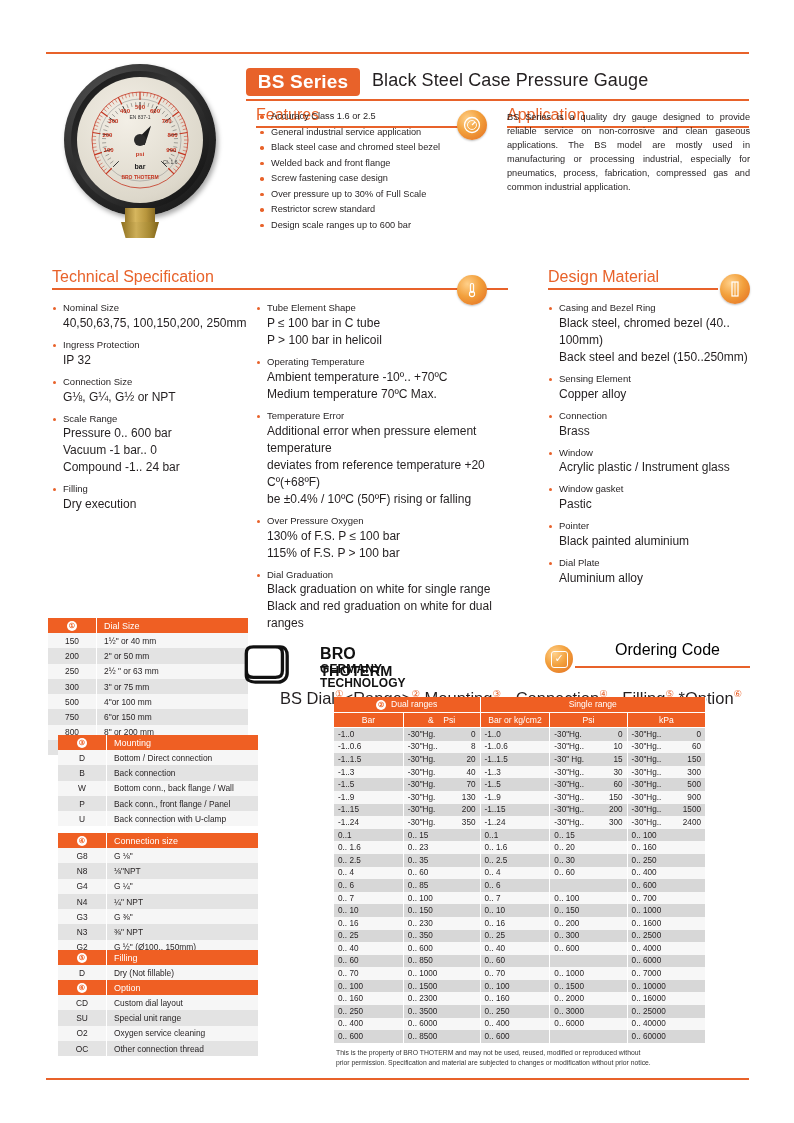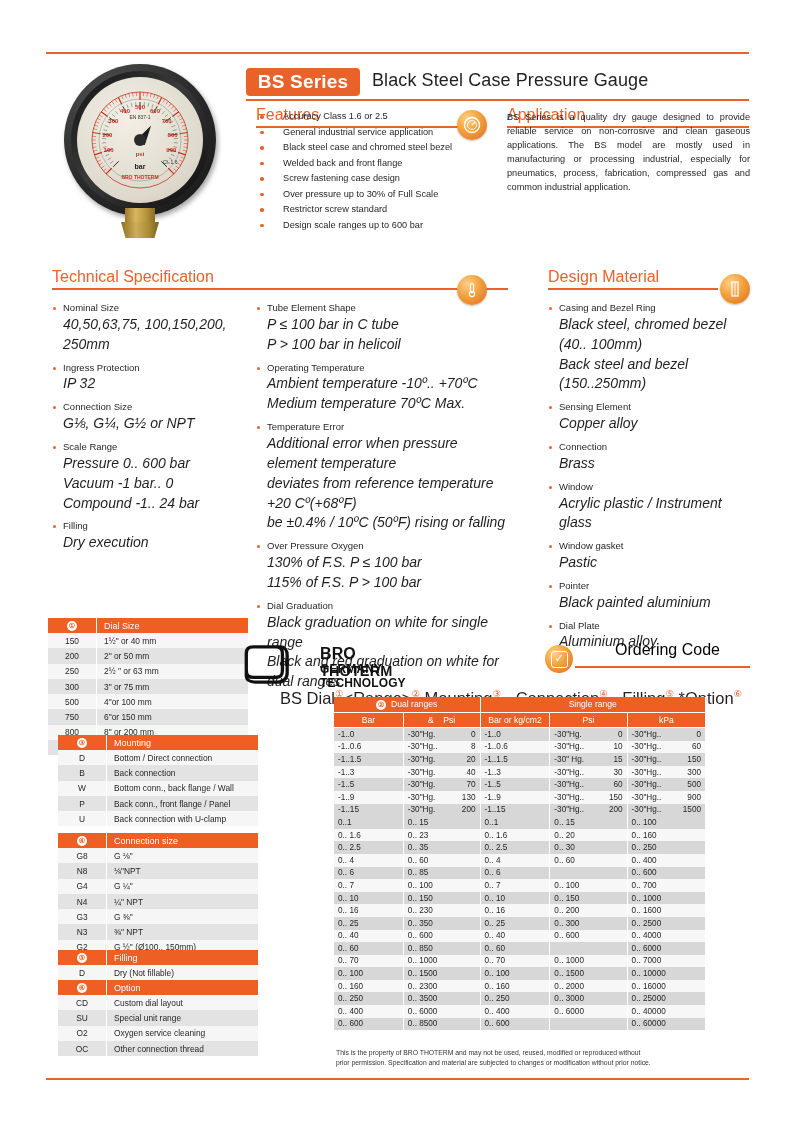--- a/index.html
+++ b/index.html
@@ -169,25 +169,25 @@
   
   .blist { position: absolute; }
   .bitem { position: relative; padding-left: 11px; margin-bottom: 7px; }
   .bitem::before {
     content: "";
     position: absolute; left: 1px; top: 5px;
     width: 3px; height: 3px; border-radius: 50%;
     background: #e8622a;
   }
   .bhead { font-size: 9.5px; color: #231f20; line-height: 1.35; }
-  .bsub  { font-size: 14px; color: #231f20; line-height: 1.42; font-style: italic; }
+  .bsub  { font-size: 12px; color: #231f20; line-height: 1.42; }
 
   
   .feat-list { position: absolute; left: 258px; top: 111px; width: 215px; }
-  .feat-item { position: relative; padding-left: 25px; margin-bottom: 3.6px; font-size: 9.2px; line-height: 1.3; }
+  .feat-item { position: relative; padding-left: 13px; margin-bottom: 3.6px; font-size: 9.2px; line-height: 1.3; }
   .feat-item::before {
     content: "";
     position: absolute; left: 2px; top: 4px;
     width: 3.5px; height: 3.5px; border-radius: 50%;
     background: #e8622a;
   }
 
   
   .app-para {
     position: absolute;
@@ -975,20 +975,42 @@
               <span class="b">200</span>
             </div>
           </td>
           <td class="col-e">
             <div class="cell-2">
               <span class="a">-30"Hg..</span>
               <span class="b">1500</span>
             </div>
           </td>
         </tr>
+        <tr class="even">
+          <td class="col-a">  -1..24</td>
+          <td class="col-b">
+            <div class="cell-2">
+              <span class="a">-30"Hg.</span>
+              <span class="b">350</span>
+            </div>
+          </td>
+          <td class="col-c">  -1..24</td>
+          <td class="col-d">
+            <div class="cell-2">
+              <span class="a">-30"Hg..</span>
+              <span class="b">300</span>
+            </div>
+          </td>
+          <td class="col-e">
+            <div class="cell-2">
+              <span class="a">-30"Hg..</span>
+              <span class="b">2400</span>
+            </div>
+          </td>
+        </tr>
         <tr class="odd">
           <td class="col-a">  0..1</td>
           <td class="col-b">0.. 15</td>
           <td class="col-c">  0..1</td>
           <td class="col-d">0.. 15</td>
           <td class="col-e">0.. 100</td>
         </tr>
         <tr class="even">
           <td class="col-a">  0.. 1.6</td>
           <td class="col-b">0.. 23</td>

